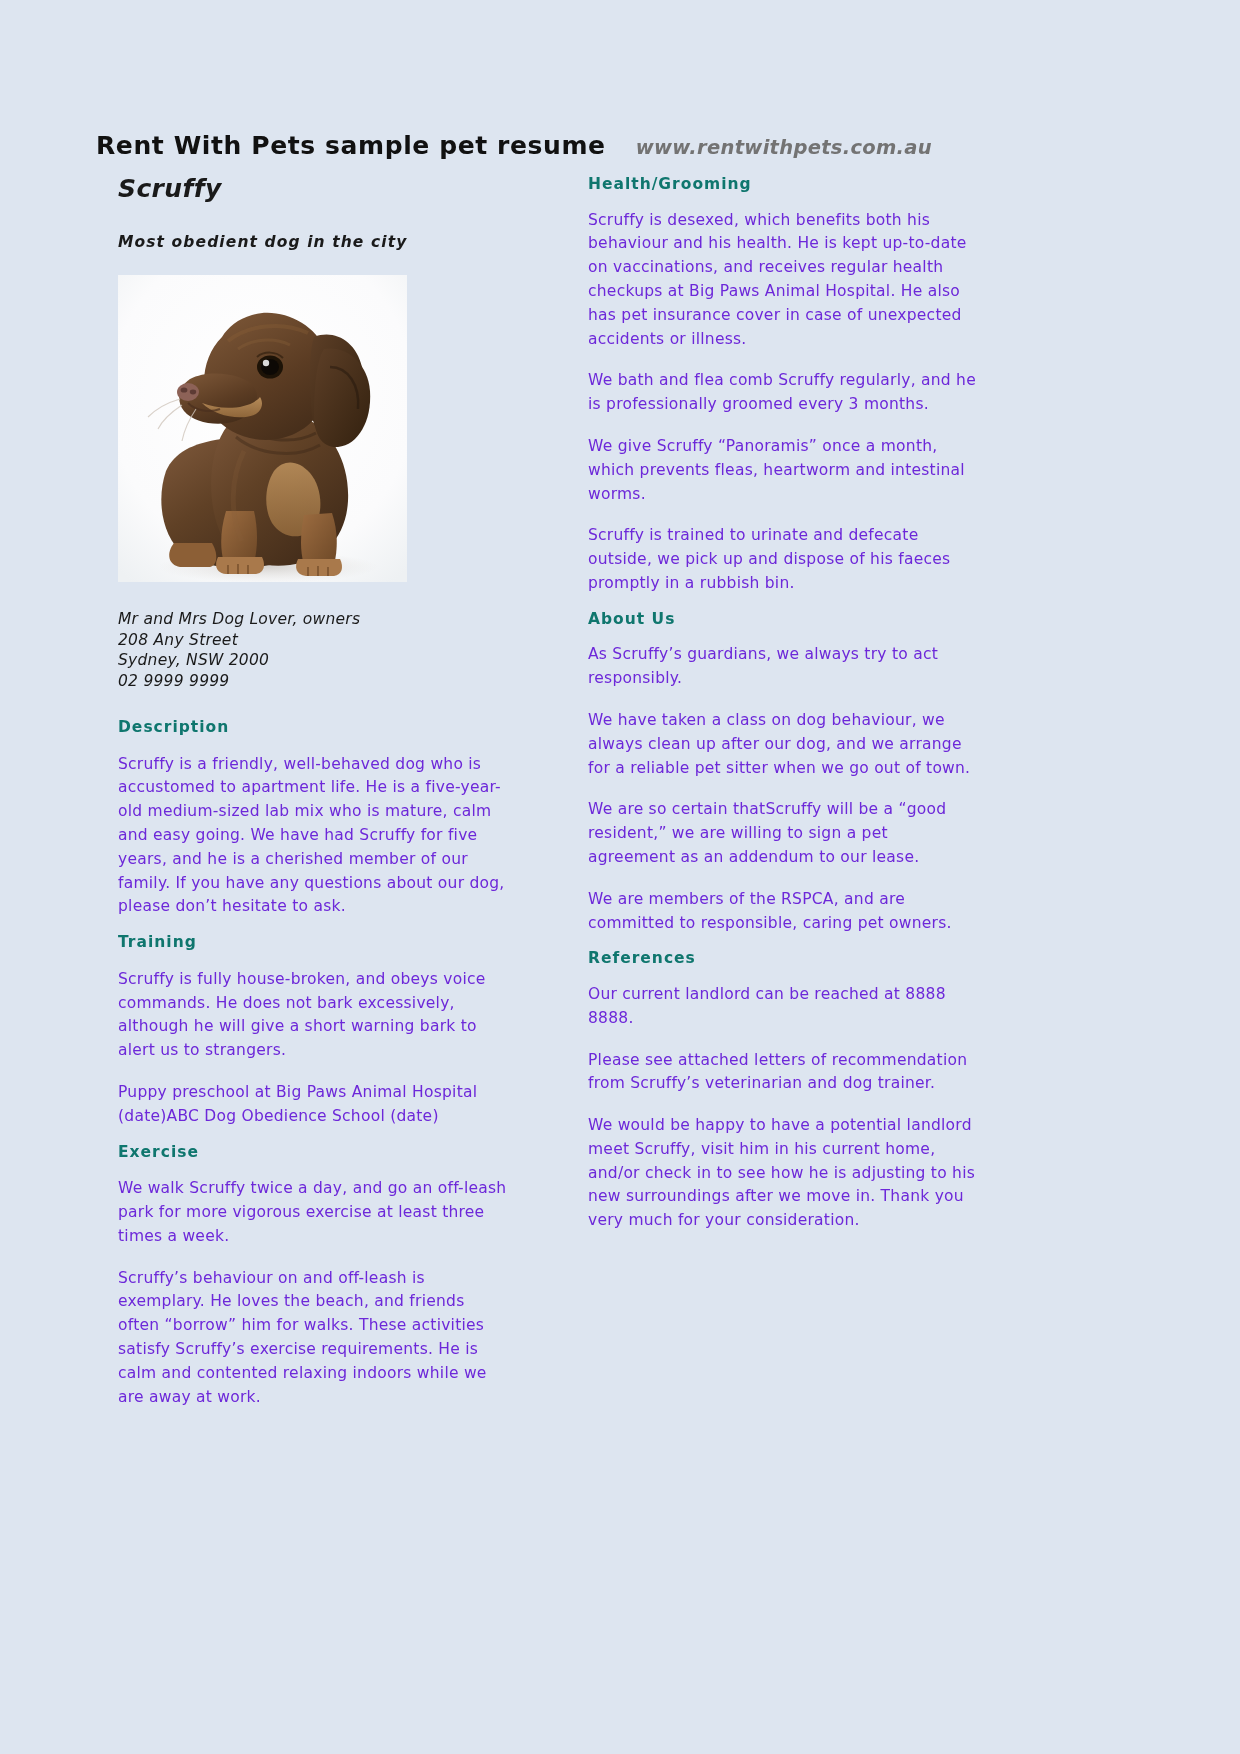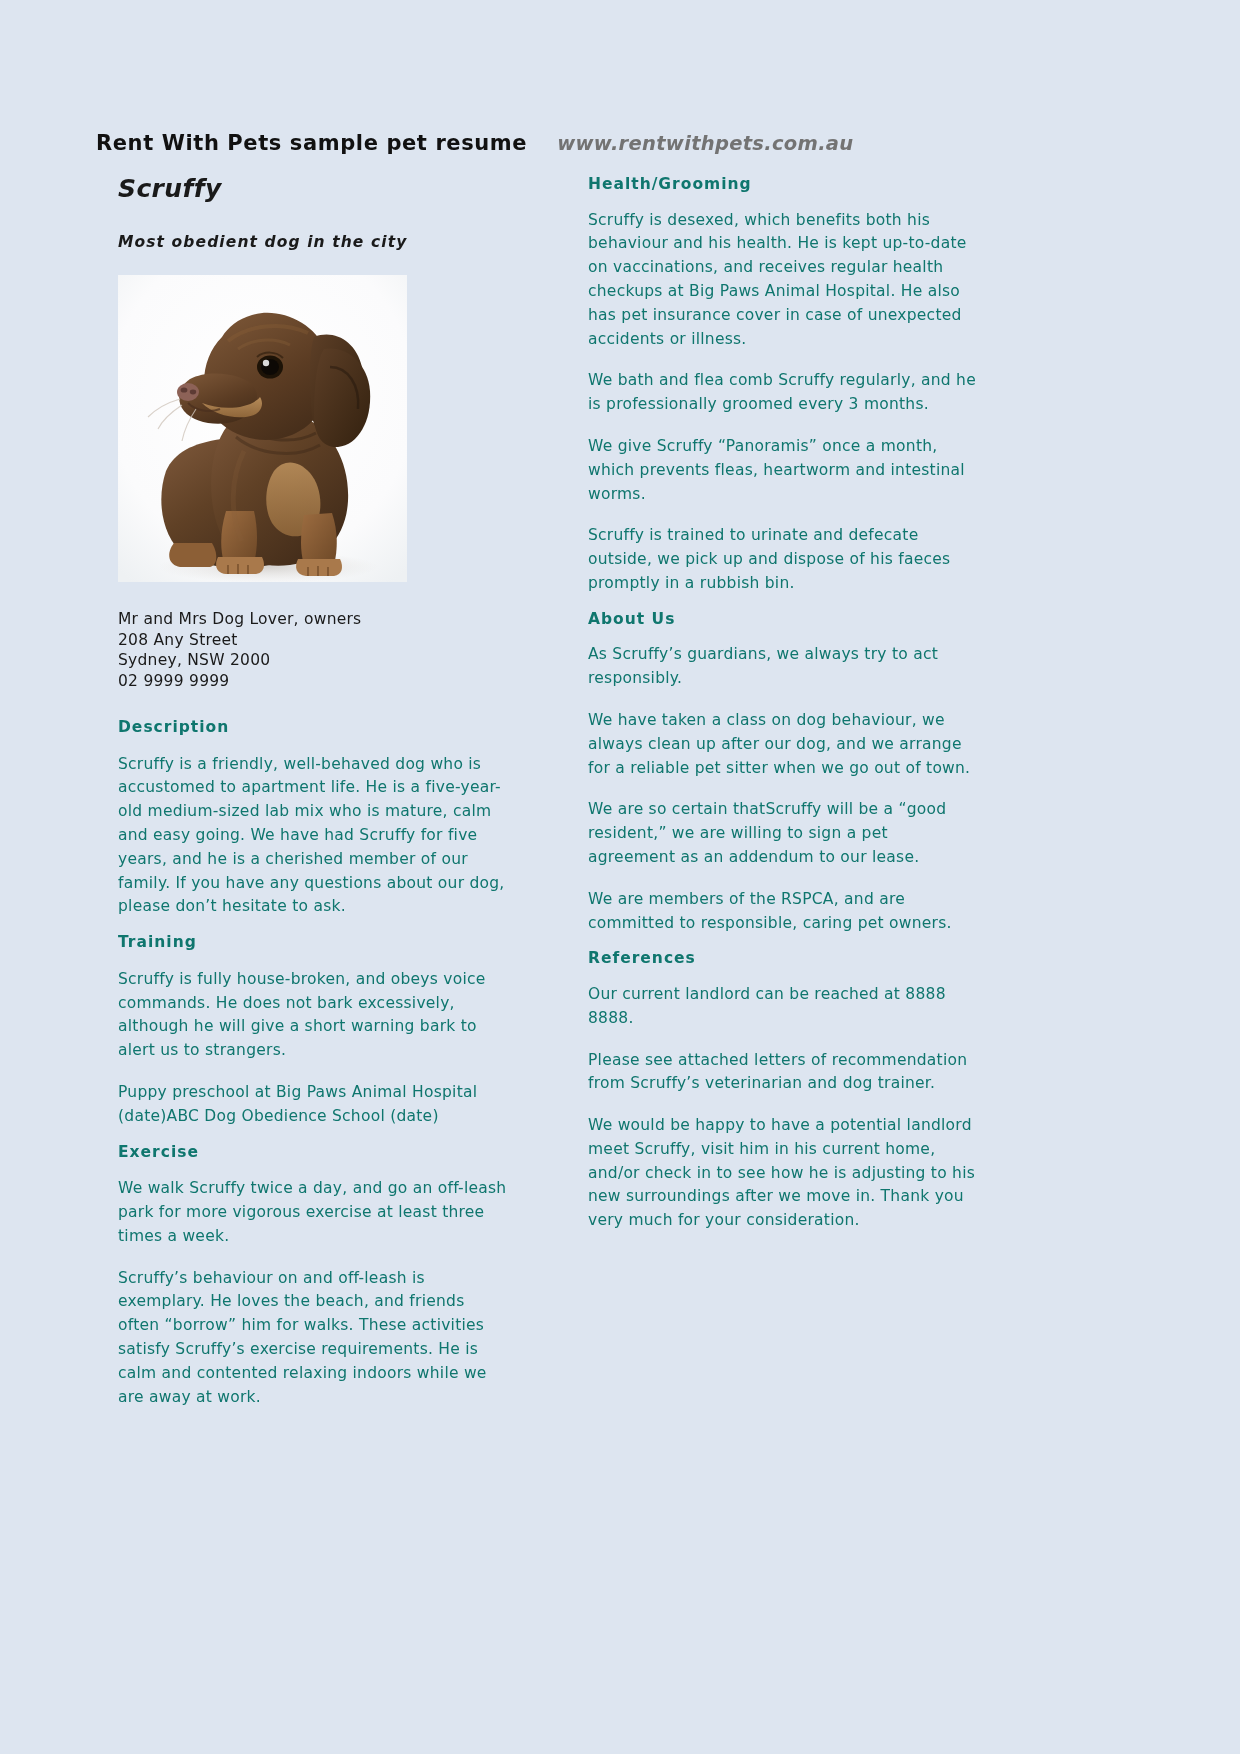--- a/index.html
+++ b/index.html
@@ -26,21 +26,21 @@
   
   .header {
     position: absolute;
     left: 96px;
     top: 131px;
     display: flex;
     align-items: baseline;
     white-space: nowrap;
   }
   .header-title {
-    font-size: 21px;
+    font-size: 25px;
     font-weight: bold;
     letter-spacing: 0.6px;
     color: #111;
   }
   .header-url {
     font-size: 19.5px;
     font-weight: bold;
     font-style: italic;
     letter-spacing: 0.3px;
     color: #737373;
@@ -93,37 +93,37 @@
     width: 100%;
     height: 100%;
   }
 
   .contact-block {
     font-size: 15.5px;
     line-height: 20.5px;
     margin: 0 0 27px 0;
     letter-spacing: 0.25px;
   }
-  .contact-block div { white-space: nowrap; }
+  .contact-block div { white-space: nowrap; font-style: italic; }
 
   
   .section-heading {
     font-size: 15.5px;
     font-weight: bold;
     letter-spacing: 1px;
     margin: 0 0 16px 0;
     line-height: 1.2;
     color: #0f766e;
   }
   .body-para {
     font-size: 15.5px;
     line-height: 23.8px;
     letter-spacing: 0.25px;
     margin: 0 0 18px 0;
-    color: #0f766e;
+    color: #6d28d9;
     text-align: left;
   }
   .body-para:last-child { margin-bottom: 0; }
 
   .section { margin-bottom: 14px; }
   .section:last-child { margin-bottom: 0; }
 
   .right-heading { margin-bottom: 15px; }
 </style>
 </head>

